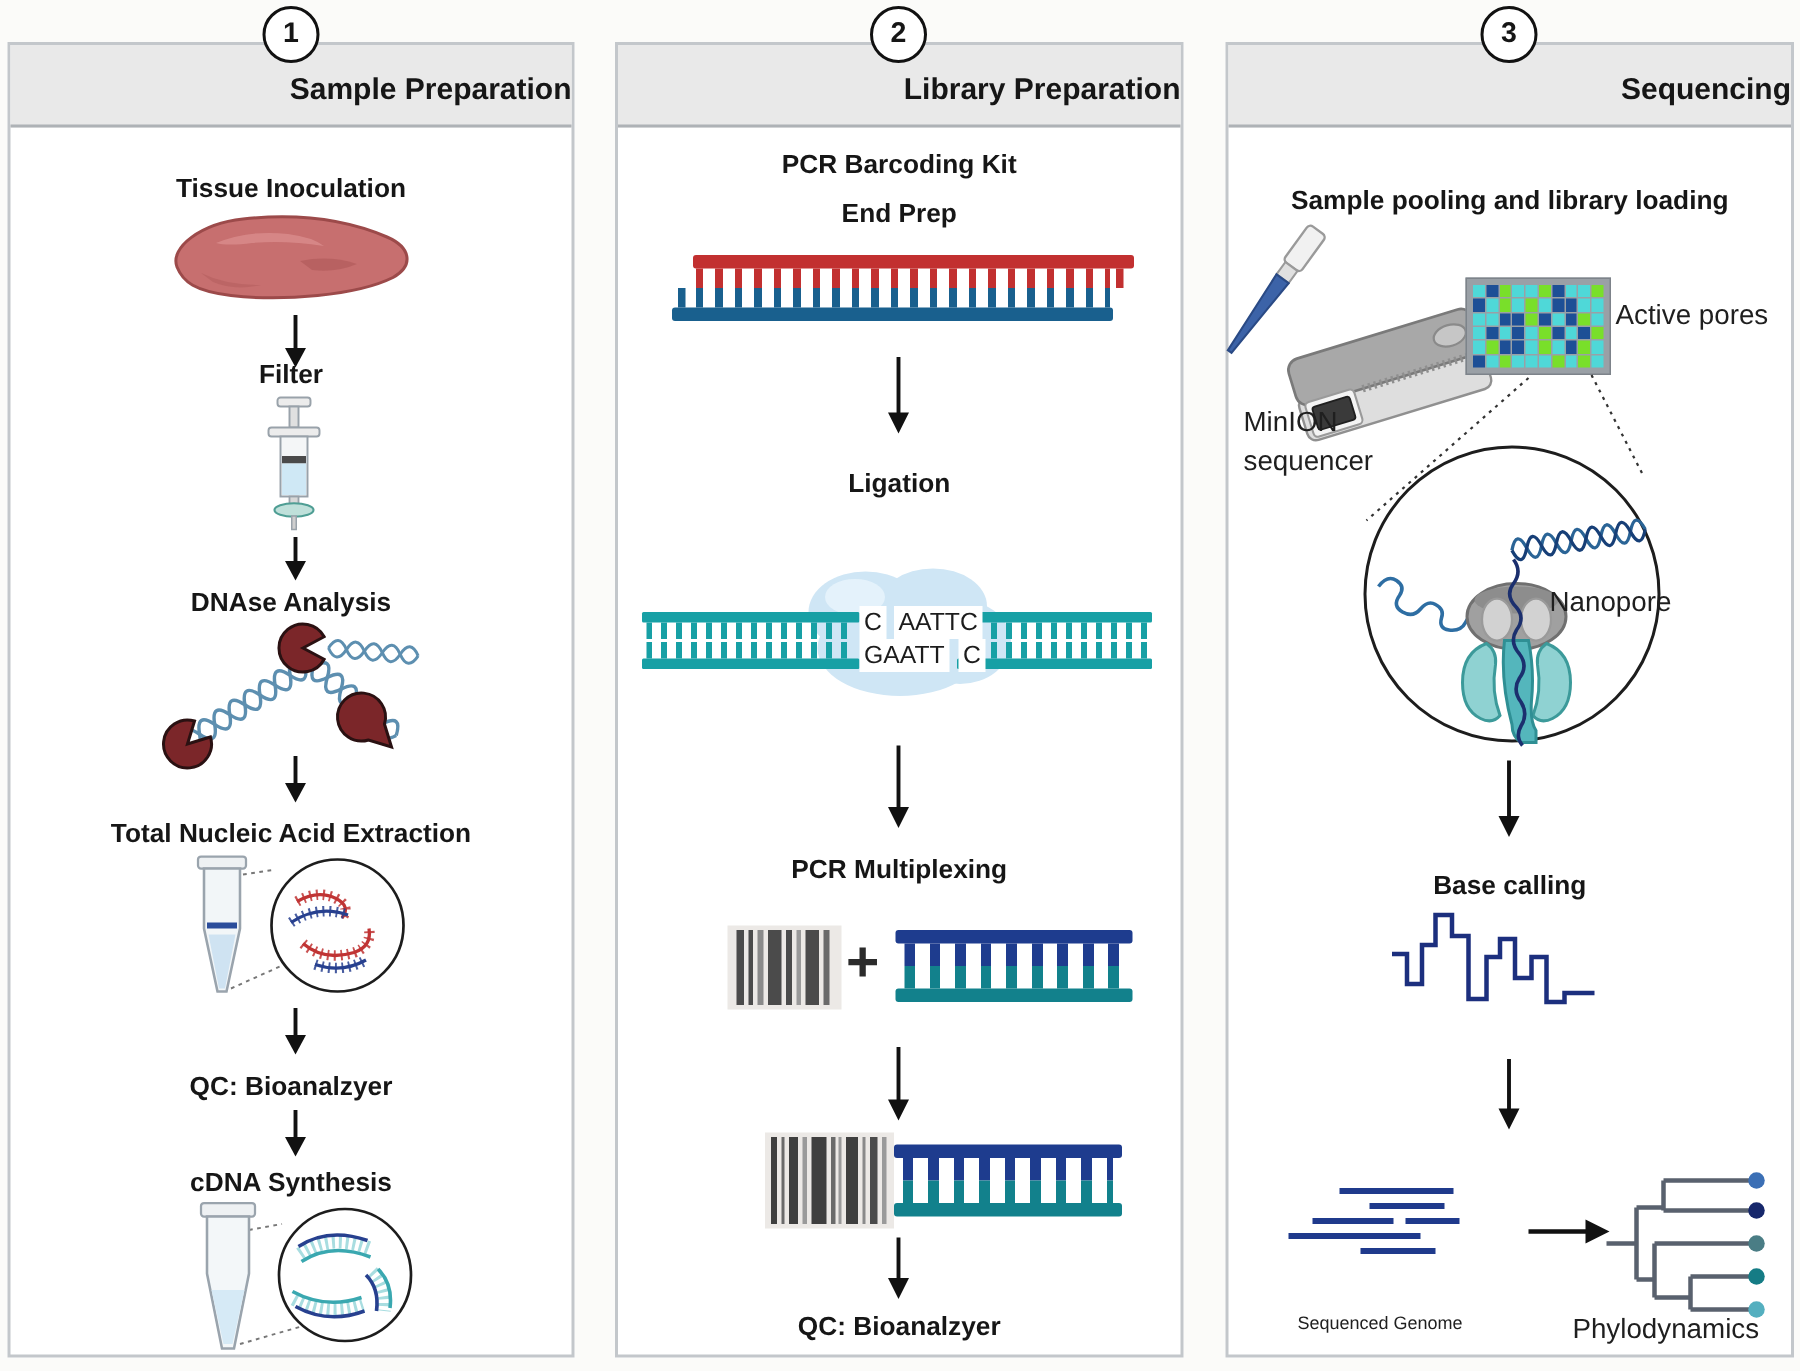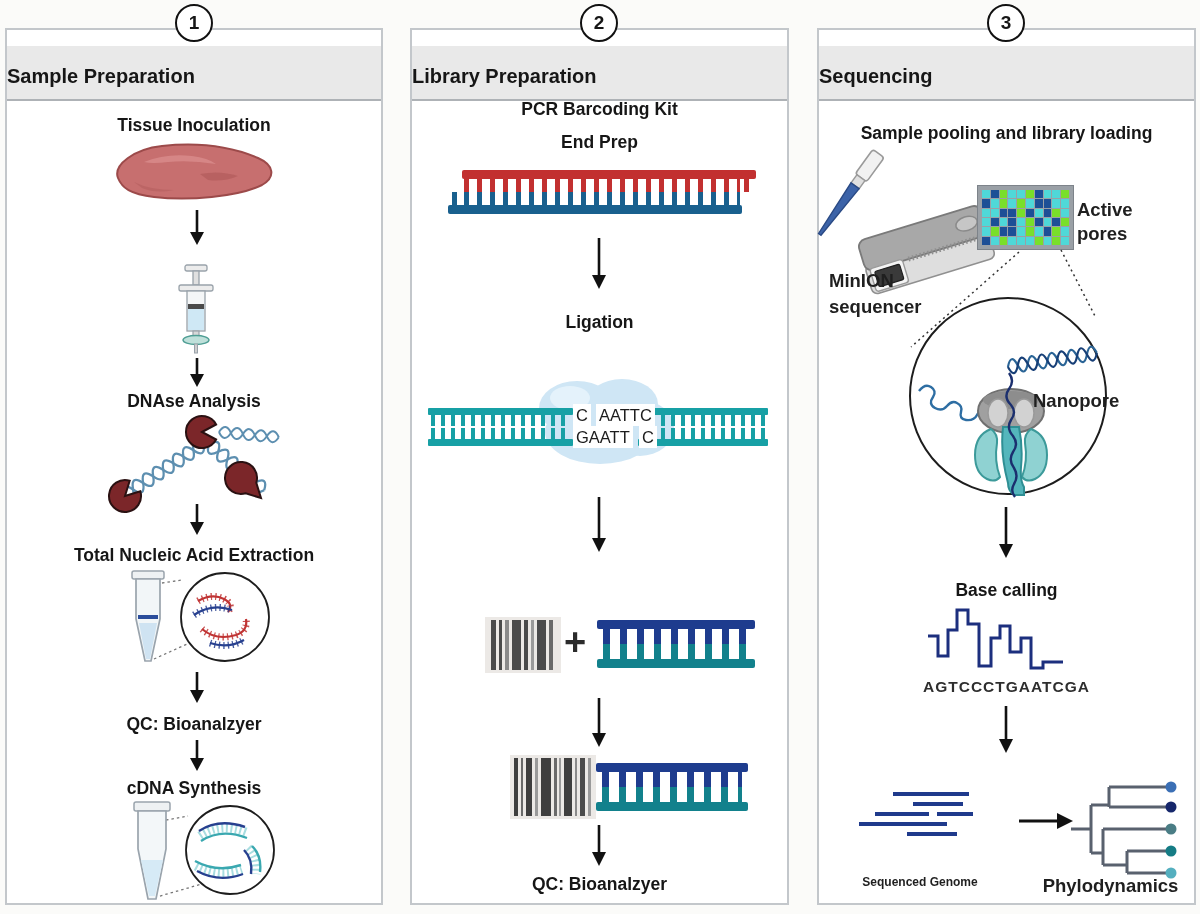--- a/index.html
+++ b/index.html
@@ -3,29 +3,29 @@
 <meta charset="utf-8">
 <style>
   :root{
     --red:#c23030; --blue:#19608e; --teal:#17a0a5;
     --navy:#1e3c8e; --dteal:#12818c; --ink:#161616;
   }
   *{box-sizing:border-box; margin:0; padding:0;}
   body{background:#fbfbf9; font-family:"Liberation Sans",sans-serif; color:var(--ink);}
   #stage{position:relative; width:1200px; height:914px; background:#fbfbf9; overflow:hidden;}
   .panel{position:absolute; top:28px; height:877px; background:#fff; border:2px solid #c3c7cb;}
-  .hdr{position:absolute; left:0; right:0; top:16px; height:55px; background:#e9e9e9;
-       border-bottom:2px solid #aeb2b6; display:flex; align-items:center; justify-content:flex-start;
+  .hdr{position:absolute; left:0; right:0; top:0; height:55px; background:#e9e9e9;
+       border-bottom:2px solid #aeb2b6; display:flex; align-items:center; justify-content:flex-end;
        font-size:20px; font-weight:bold; padding-top:8px;}
   .numcircle{position:absolute; top:4px; width:38px; height:38px; border-radius:50%;
        background:#fff; border:2.5px solid #111; display:flex; align-items:center; justify-content:center;
        font-size:19px; font-weight:bold; z-index:5;}
   .step{position:absolute; left:0; right:0; text-align:center; font-weight:bold;
         font-size:17.5px; color:var(--ink); height:22px; line-height:22px;}
-  .note{position:absolute; font-weight:bold; font-size:18px; color:#1f1f1f;}
+  .note{position:absolute; font-weight:normal; font-size:18px; color:#1f1f1f;}
   .abs{position:absolute;}
   svg{display:block; overflow:visible;}
   
   .ep{position:absolute; width:308px; height:54px;}
   .ep .rr{position:absolute; left:14px; right:0; top:0; height:9px; background:var(--red); border-radius:2px;}
   .ep .rt{position:absolute; left:16px; width:276px; top:9px; height:13px;
           background:repeating-linear-gradient(90deg, var(--red) 0 5px, transparent 5px 13px);}
   .ep .bt{position:absolute; left:16px; width:276px; top:22px; height:13px;
           background:repeating-linear-gradient(90deg, var(--blue) 0 5px, transparent 5px 13px);}
   .ep .br{position:absolute; left:0; width:294px; top:35px; height:9px; background:var(--blue); border-radius:2px;}
@@ -83,20 +83,21 @@
       <path d="M40,26 q22,-9 48,-6 q16,2 24,8 q-26,-4 -48,-2 q-16,2 -24,0 Z" fill="#d98c8c" opacity="0.8"></path>
       <path d="M96,38 q20,-4 38,2 q-14,6 -30,4 Z" fill="#b25b5b" opacity="0.7"></path>
       <path d="M30,46 q16,8 40,8 q-18,4 -32,-2 Z" fill="#b25b5b" opacity="0.5"></path>
     </svg>
 
     <svg class="abs" style="left:180px; top:180px;" width="20" height="36" viewBox="0 0 20 36">
       <line x1="10" y1="0" x2="10" y2="24" stroke="#111" stroke-width="2.6"></line>
         <polygon points="3,22 17,22 10,35" fill="#111"></polygon>
     </svg>
 
+    <div class="step" style="top:208px;">Filter</div>
 
     <svg class="abs" style="left:161px; top:234px;" width="56" height="92" viewBox="0 0 56 92">
       <rect x="17" y="1" width="22" height="6" rx="2" fill="#ececec" stroke="#99a2aa" stroke-width="1.3"></rect>
       <rect x="25" y="7" width="6" height="14" fill="#e0e0e0" stroke="#99a2aa" stroke-width="1.3"></rect>
       <rect x="11" y="21" width="34" height="6" rx="2" fill="#ececec" stroke="#99a2aa" stroke-width="1.3"></rect>
       <rect x="19" y="27" width="18" height="40" fill="#f4f6f7" stroke="#99a2aa" stroke-width="1.3"></rect>
       <rect x="20" y="40" width="16" height="5" fill="#4a4a4a"></rect>
       <rect x="20" y="45" width="16" height="21" fill="#cfe8f5"></rect>
       <rect x="25" y="67" width="6" height="5" fill="#d8d8d8" stroke="#99a2aa" stroke-width="1.2"></rect>
       <ellipse cx="28" cy="76" rx="13" ry="4.5" fill="#bfe0da" stroke="#4f9e94" stroke-width="1.4"></ellipse>
@@ -234,20 +235,21 @@
       <span class="base" style="left:172px; top:62px;">AATTC</span>
       <span class="base" style="left:149px; top:84px;">GAATT</span>
       <span class="base" style="left:215px; top:84px;">C</span>
     </div>
 
     <svg class="abs" style="left:177px; top:467px;" width="20" height="56" viewBox="0 0 20 56">
       <line x1="10" y1="0" x2="10" y2="43" stroke="#111" stroke-width="2.6"></line>
         <polygon points="3,41 17,41 10,55" fill="#111"></polygon>
     </svg>
 
+    <div class="step" style="top:538px;">PCR Multiplexing</div>
 
     <div class="abs" style="left:0; top:586px; width:375px; height:60px;">
       <svg class="abs" style="left:73px; top:1px;" width="76" height="56" viewBox="0 0 76 56">
         <rect x="0" y="0" width="76" height="56" fill="#ece9e6"></rect>
         <rect x="6" y="3" width="5" height="50" fill="#4b4b4b"></rect>
           <rect x="14" y="3" width="3" height="50" fill="#4b4b4b"></rect>
         <rect x="20" y="3" width="4" height="50" fill="#8a8a8a"></rect>
           <rect x="27" y="3" width="9" height="50" fill="#4b4b4b"></rect>
         <rect x="39" y="3" width="4" height="50" fill="#4b4b4b"></rect>
           <rect x="46" y="3" width="3" height="50" fill="#9a9a9a"></rect>
@@ -421,21 +423,20 @@
       <line x1="10" y1="0" x2="10" y2="39" stroke="#111" stroke-width="2.6"></line>
         <polygon points="3,37 17,37 10,51" fill="#111"></polygon>
     </svg>
 
     <div class="step" style="top:549px;">Base calling</div>
 
     <svg class="abs" style="left:105px; top:566px;" width="160" height="78" viewBox="0 0 160 78">
       <path d="M4,40 h10 v20 h10 v-26 h9 v-20 h11 v14 h11 v42 h12 v-28 h9 v-12 h10 v26 h11 v-14 h10 v30 h12 v-6 h20" fill="none" stroke="#1c2f7e" stroke-width="3"></path>
     </svg>
 
-    <div class="note" style="left:0; right:0; top:648px; text-align:center; font-size:15.5px; letter-spacing:1px; color:#2e2e2e;">AGTCCCTGAATCGA</div>
 
     <svg class="abs" style="left:177px; top:676px;" width="20" height="48" viewBox="0 0 20 48">
       <line x1="10" y1="0" x2="10" y2="35" stroke="#111" stroke-width="2.6"></line>
         <polygon points="3,33 17,33 10,47" fill="#111"></polygon>
     </svg>
 
 
     <svg class="abs" style="left:32px; top:756px;" width="162" height="62" viewBox="0 0 162 62">
       <g stroke="#1f3a8c" stroke-width="4">
         <line x1="42" y1="8" x2="118" y2="8"></line>

